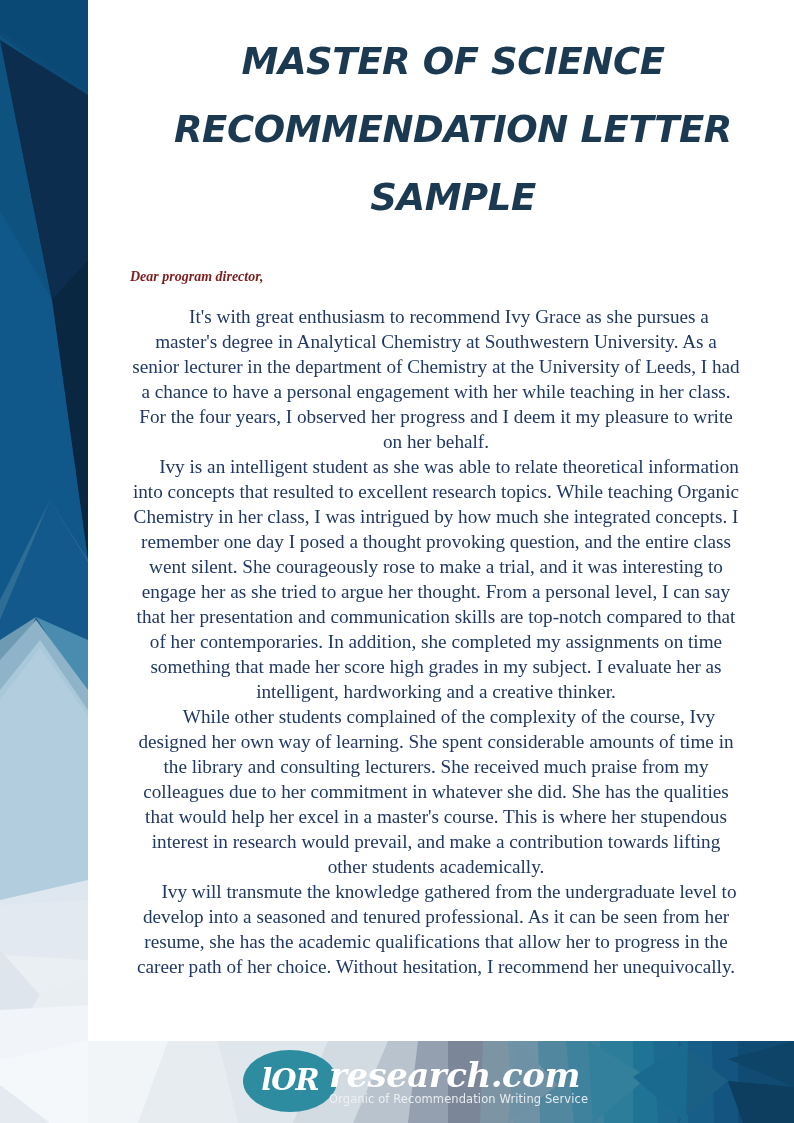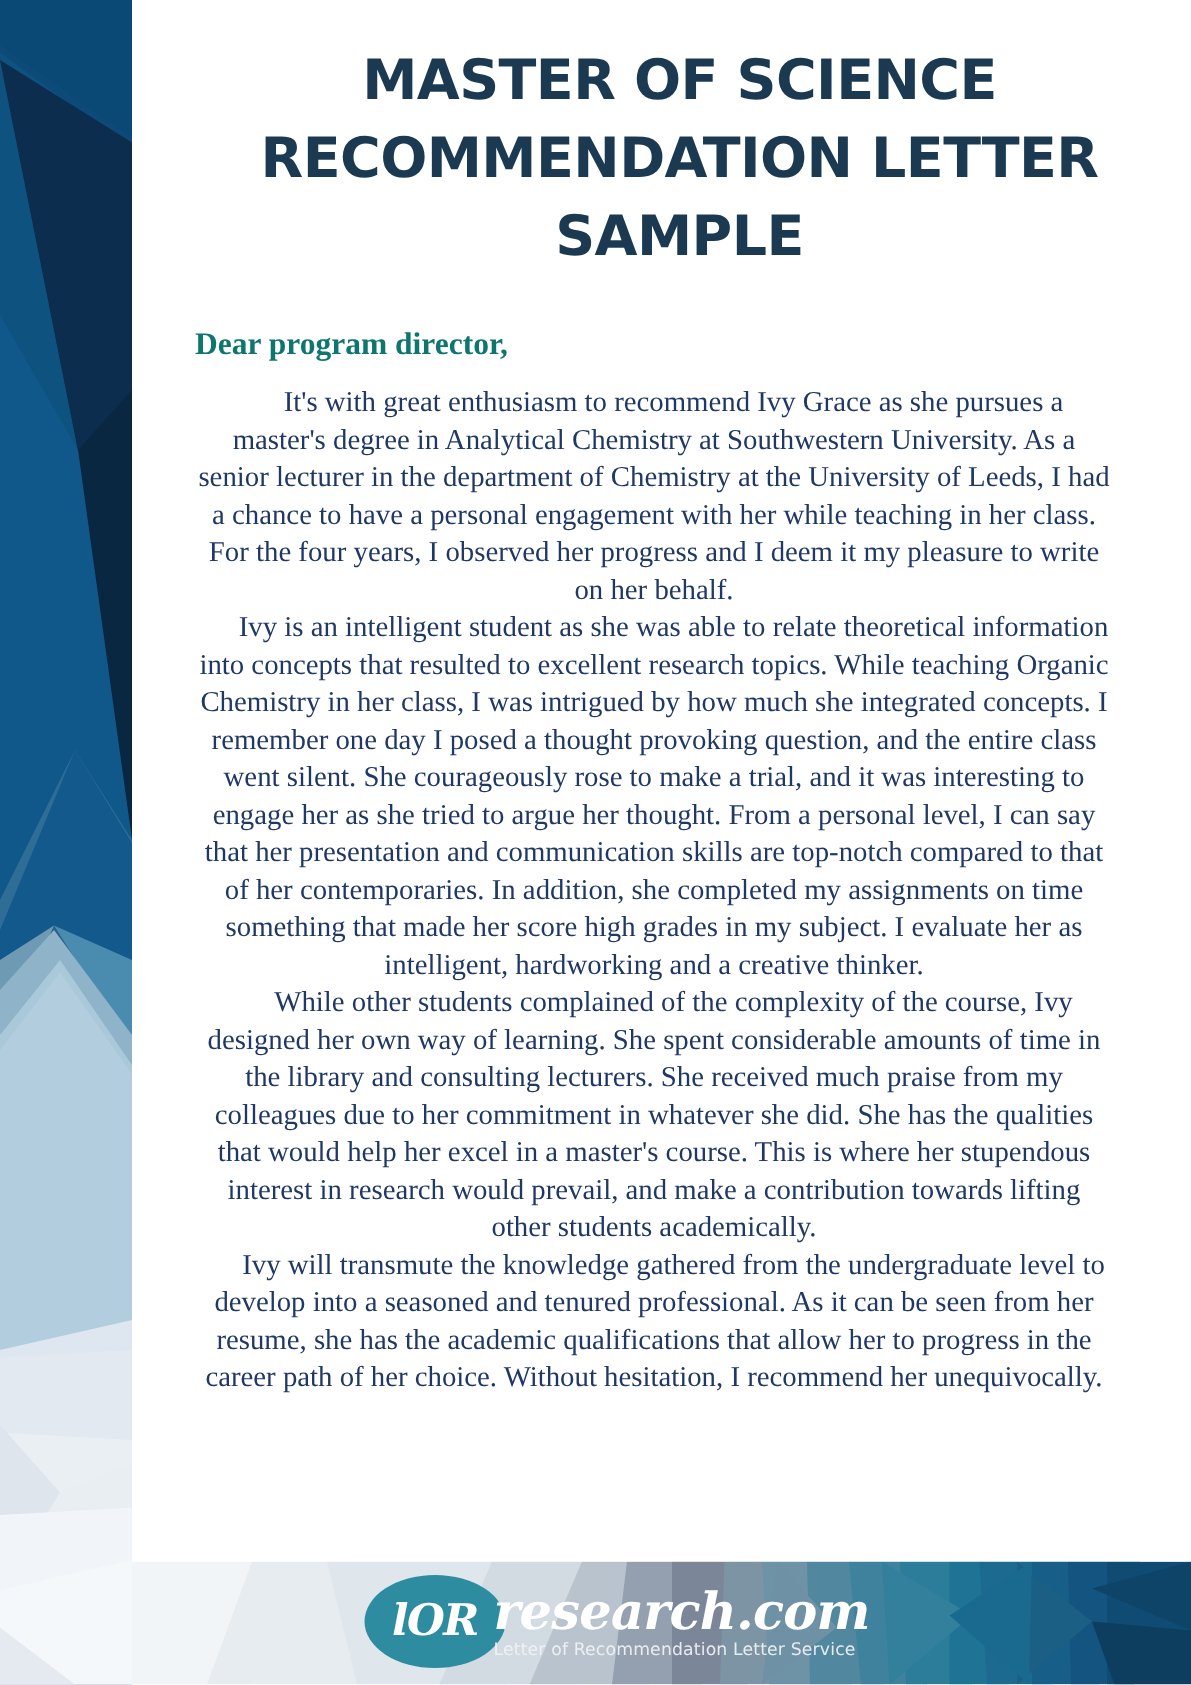--- a/index.html
+++ b/index.html
@@ -36,34 +36,36 @@
   }
 
   #doc-title {
     margin: 0;
     padding: 28px 18px 0 42px;
     text-align: center;
     color: #1b3a52;
     font-family: "DejaVu Sans", "Liberation Sans", sans-serif;
     font-weight: bold;
     font-size: 37px;
-    line-height: 52px;
+    line-height: 68px;
     letter-spacing: -0.4px;
     white-space: pre-line;
+    font-style: italic;
   }
 
   #letter {
     padding: 0 52px 0 42px;
   }
 
   #salutation {
     margin: 32px 0 14px 0;
-    color: #0f766e;
-    font-weight: bold;
-    font-size: 21px;
+    color: #7f1d1d;
+    font-style: italic;
+    font-weight: bold;
+    font-size: 14px;
     line-height: 26px;
   }
 
   .para {
     margin: 0;
     color: #203864;
     font-size: 19.2px;
     line-height: 25px;
     text-indent: 26px;
     text-align: center;
@@ -222,16 +224,16 @@
     <polygon points="545,36 600,0 598,82" fill="#1a6a90"></polygon>
   </svg>
 
   <div id="footer-logo">
     <div id="logo-mark">
       <div class="ellipse"></div>
       <div class="mark-text">lOR</div>
     </div>
     <div id="logo-words">
       <div id="brand-name">research.com</div>
-      <div id="brand-tagline">Letter of Recommendation Letter Service</div>
+      <div id="brand-tagline">Organic of Recommendation Writing Service</div>
     </div>
   </div>
 </div>
 
 </body></html>

